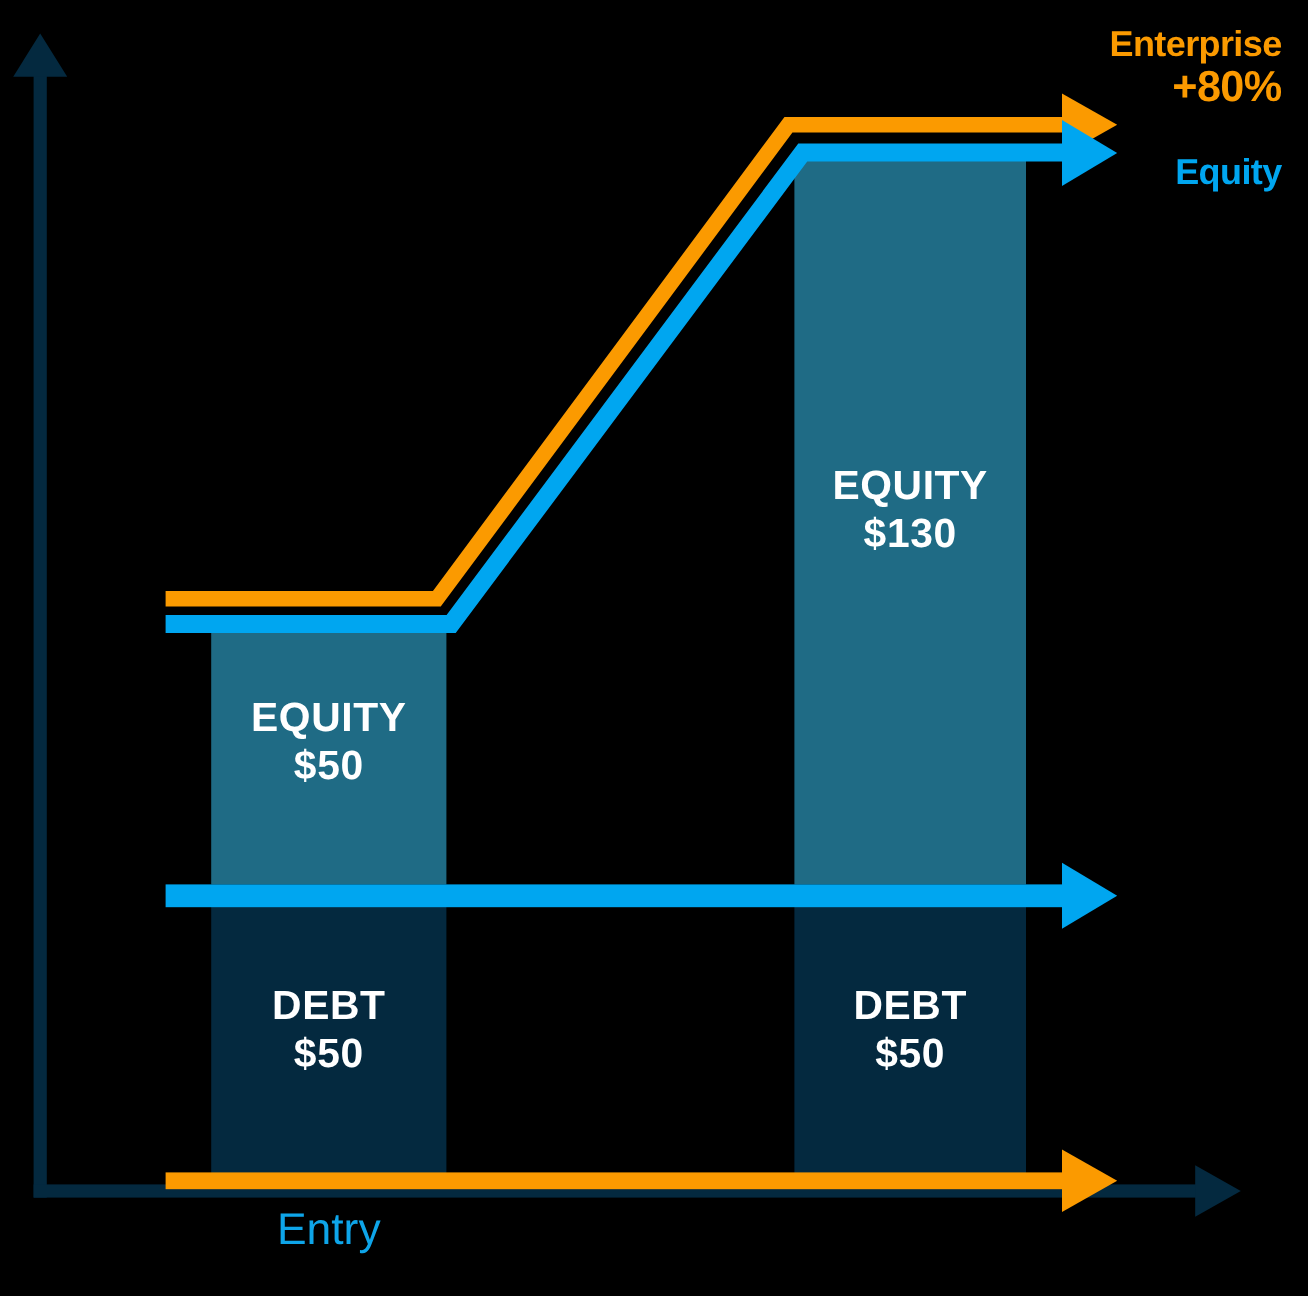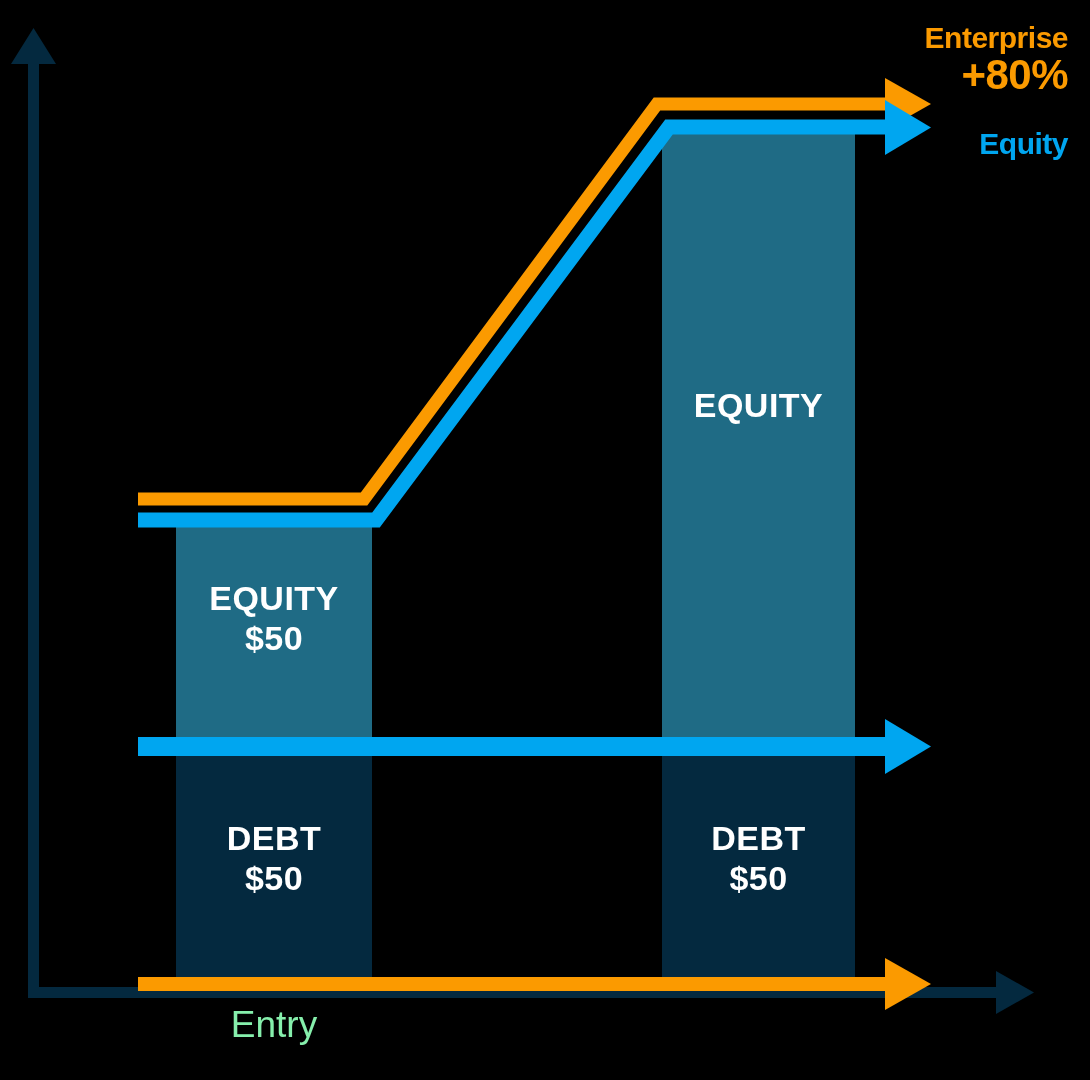--- a/index.html
+++ b/index.html
@@ -2,25 +2,25 @@
 <html><head>
 <meta charset="utf-8">
 <style>
   html,body{margin:0;padding:0;background:#000;}
   body{width:1090px;height:1080px;overflow:hidden;
        font-family:"Liberation Sans",sans-serif;}
   #stage{position:relative;width:1090px;height:1080px;background:#000;}
   svg.chart{position:absolute;left:0;top:0;width:1090px;height:1080px;display:block;}
   .bar-label{position:absolute;color:#fff;font-weight:bold;text-align:center;
              line-height:1.18;letter-spacing:.5px;}
-  .axis-cat{position:absolute;color:#86efac;font-size:37px;font-weight:400;text-align:center;}
+  .axis-cat{position:absolute;color:#0ea5e9;font-size:37px;font-weight:400;text-align:center;}
   .callout{position:absolute;font-weight:bold;text-align:right;line-height:1.04;
            letter-spacing:-.5px;}
   .callout .l1{display:block;font-size:30px;}
-  .callout .l2{display:block;font-size:42px;}
+  .callout .l2{display:block;font-size:36px;}
   #ent-callout{right:22px;top:22px;color:#FB9A00;}
   #eq-callout{right:22px;top:128px;color:#00A6F0;}
   #entry-equity-label{left:176px;top:578px;width:196px;font-size:34px;}
   #entry-debt-label{left:176px;top:818px;width:196px;font-size:34px;}
   #exit-equity-label{left:662px;top:385px;width:193px;font-size:34px;}
   #exit-debt-label{left:662px;top:818px;width:193px;font-size:34px;}
   #cat-entry{left:174px;top:1004px;width:200px;}
   #cat-exit{left:660px;top:1004px;width:196px;}
 </style>
 </head>
@@ -78,20 +78,21 @@
     <div>$50</div>
   </div>
 
   <div class="bar-label" id="entry-debt-label">
     <div>DEBT</div>
     <div>$50</div>
   </div>
 
   <div class="bar-label" id="exit-equity-label">
     <div>EQUITY</div>
+    <div>$130</div>
   </div>
 
   <div class="bar-label" id="exit-debt-label">
     <div>DEBT</div>
     <div>$50</div>
   </div>
 
   <div class="axis-cat" id="cat-entry">Entry</div>
 
   <div class="callout" id="ent-callout">

